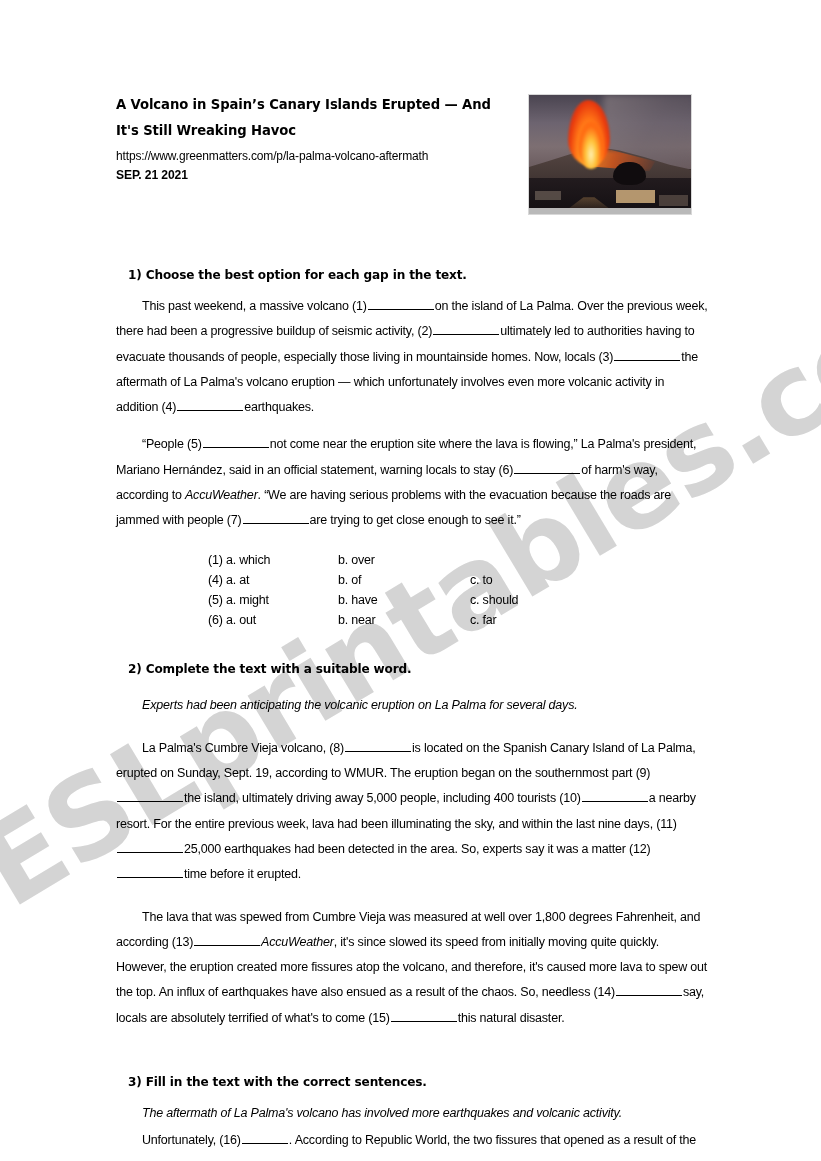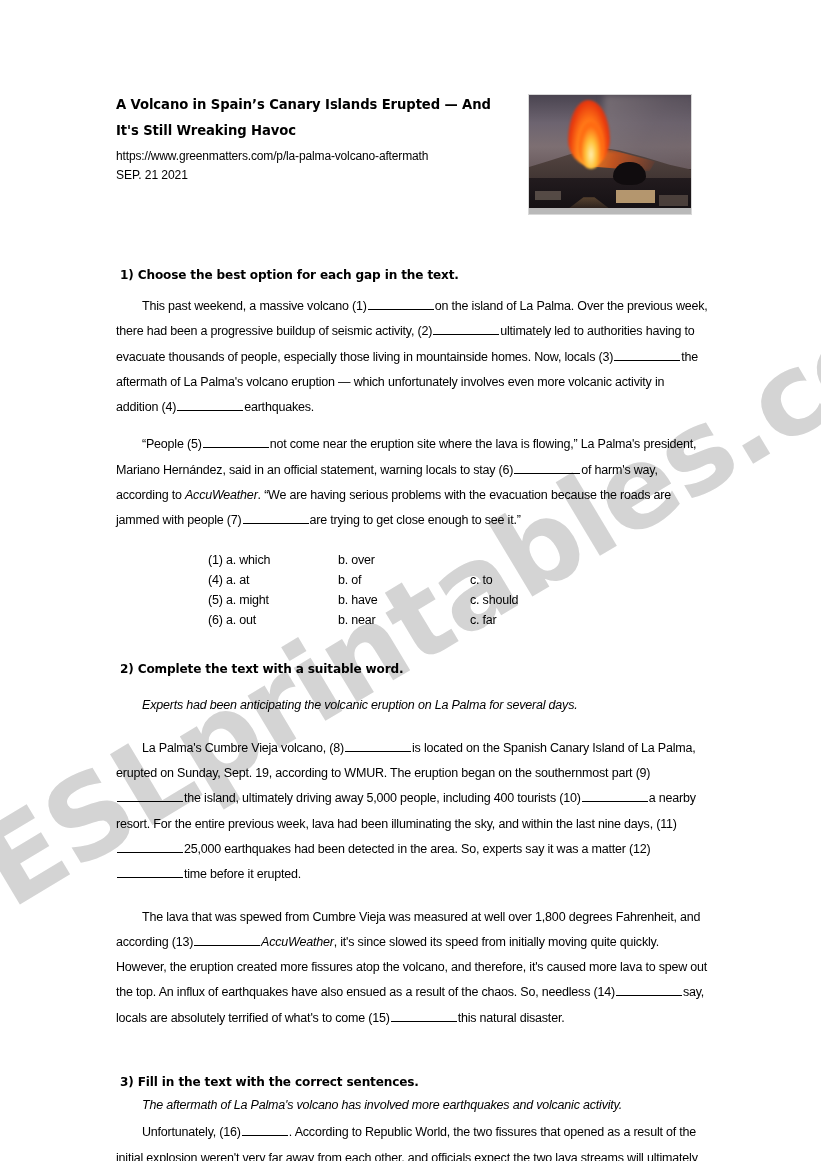--- a/index.html
+++ b/index.html
@@ -79,20 +79,21 @@
   }
   .doc-byline {
     font-size: 12.1px;
     line-height: 19px;
     letter-spacing: -0.1px;
   }
   .doc-date {
     font-size: 12.1px;
     line-height: 19px;
     letter-spacing: -0.1px;
+    font-weight: bold;
   }
 
   
   .photo {
     position: absolute;
     left: 412px;
     top: 94px;
     width: 162px;
     height: 119px;
     border: 1px solid #d8d8d8;
@@ -162,21 +163,21 @@
     position: absolute; left:0; bottom:0; width:100%; height:5%;
     background: #b9b9b9;
   }
 
   
   .exercise-heading {
     font-family: "DejaVu Sans", sans-serif;
     font-size: 12.1px;
     font-weight: 700;
     letter-spacing: -0.15px;
-    margin: 4px;
+    margin: 12px;
   }
   .para {
     font-size: 12.5px;
     line-height: 25.3px;
     text-align: left;
     margin: 0;
     letter-spacing: -0.2px;
   }
   .para.indent { text-indent: 26px; }
   .para.italic { font-style: italic; }

